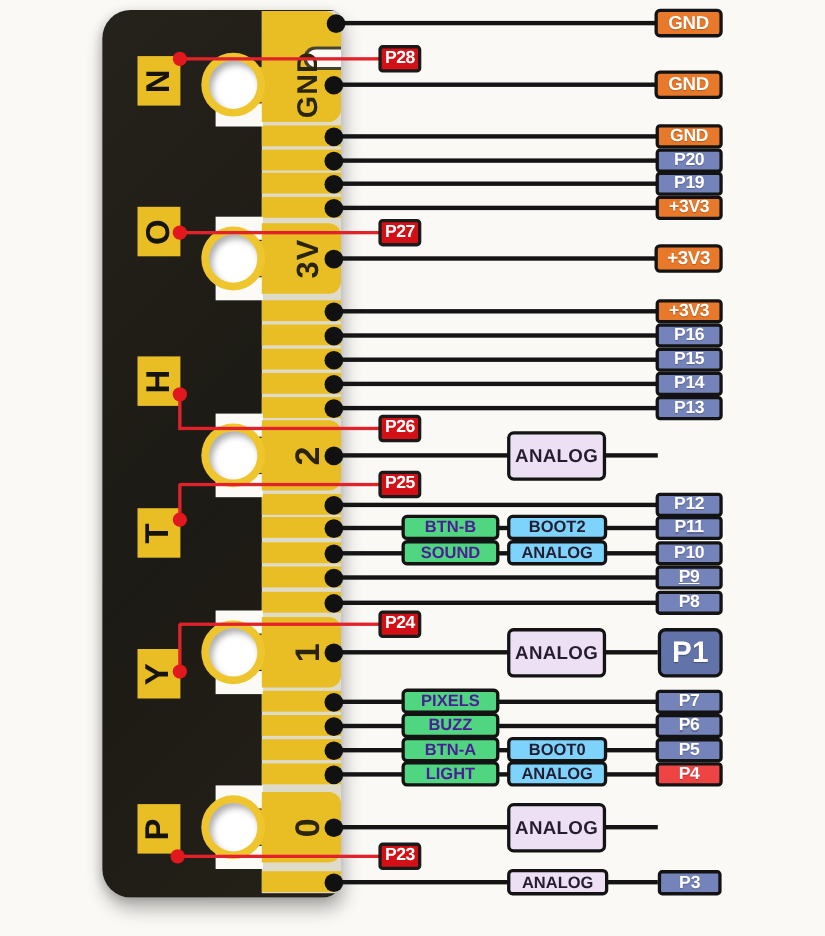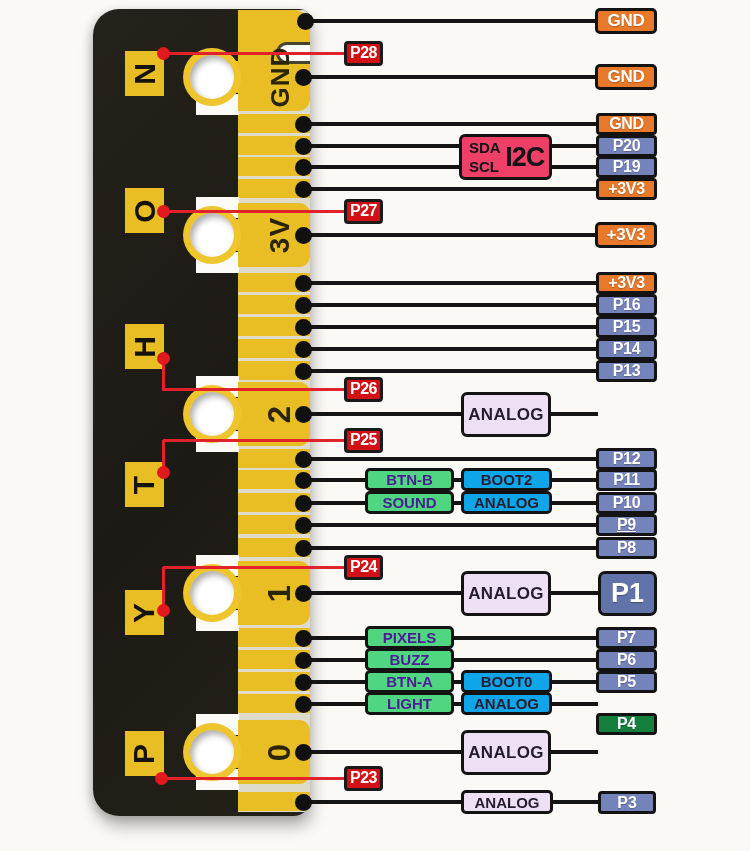--- a/index.html
+++ b/index.html
@@ -46,21 +46,21 @@
   .pin-solo{left:595px;width:62px;height:26px;border-radius:5px;color:#fff;font-size:17px;
             text-shadow:0 1px 1px rgba(0,0,0,.25);letter-spacing:-0.3px;}
   .pin-stack{left:596px;width:61px;height:22px;border-radius:4px;color:#fff;font-size:16px;
              text-shadow:0 1px 1px rgba(0,0,0,.25);letter-spacing:-0.3px;}
   .pin-big{left:598px;width:59px;height:45px;border-radius:7px;color:#fff;font-size:27px;
            text-shadow:0 1px 1px rgba(0,0,0,.3);}
   .pin-narrow{left:598px;width:58px;height:23px;border-radius:4px;color:#ffffff;font-size:16px;
               text-shadow:0 1px 1px rgba(0,0,0,.25);}
   .fn-green{left:365px;width:89px;height:23px;border-radius:5px;background:#50d581;
             color:#4c1d95;font-size:15px;}
-  .fn-lav-s{left:461px;width:91px;height:23px;border-radius:5px;background:#0ea5e9;
+  .fn-lav-s{left:461px;width:91px;height:23px;border-radius:5px;background:#7dd3fc;
             color:#241d30;font-size:15px;text-align:center;}
   .fn-lav-b{left:461px;width:90px;height:45px;border-radius:6px;background:#eddff4;
             color:#241d30;font-size:17px;letter-spacing:0.3px;}
   .fn-lav-m{left:461px;width:92px;height:24px;border-radius:5px;background:#eddff4;
             color:#241d30;font-size:15px;}
   .busbox{position:absolute;left:459px;width:93px;border:3px solid #131313;box-sizing:border-box;
           border-radius:6px;z-index:5;display:flex;align-items:center;color:#131318;}
   .bus-signals{display:flex;flex-direction:column;justify-content:space-evenly;
                height:100%;padding-left:7px;font-weight:700;}
   .bus-title{font-weight:700;flex:1;text-align:center;letter-spacing:-1px;}
@@ -225,33 +225,26 @@
     <div class="dot" style="left: 294.5px; top: 629.5px;"></div>
     <div class="box pin-stack" style="top: 627px; background: rgb(117, 131, 187);">P7</div>
     <div class="wire" style="left: 300px; top: 658px; width: 298px;"></div>
     <div class="dot" style="left: 294.5px; top: 651.5px;"></div>
     <div class="box pin-stack" style="top: 649px; background: rgb(117, 131, 187);">P6</div>
     <div class="wire" style="left: 300px; top: 680px; width: 298px;"></div>
     <div class="dot" style="left: 294.5px; top: 673.5px;"></div>
     <div class="box pin-stack" style="top: 671px; background: rgb(117, 131, 187);">P5</div>
     <div class="wire" style="left: 300px; top: 702px; width: 298px;"></div>
     <div class="dot" style="left: 294.5px; top: 695.5px;"></div>
-    <div class="box pin-stack" style="top: 693px; background: #15803d; margin-top: 20px;">P4</div>
+    <div class="box pin-stack" style="top: 693px; background: #ef4444;">P4</div>
     <div class="wire" style="left: 300px; top: 750px; width: 298px;"></div>
     <div class="dot" style="left: 294.5px; top: 743.5px;"></div>
     <div class="wire" style="left: 300px; top: 800px; width: 298px;"></div>
     <div class="dot" style="left: 294.5px; top: 793.5px;"></div>
     <div class="box pin-narrow" style="top: 791px; background: rgb(117, 131, 187);">P3</div>
-    <div class="busbox" style="top: 134px; height: 46px; background: rgb(238, 64, 102);">
-      <div class="bus-signals" style="font-size: 15px;">
-        <div>SDA</div>
-        <div>SCL</div>
-      </div>
-      <div class="bus-title" style="font-size: 27px;">I2C</div>
-    </div>
     <div class="box fn-green" style="top: 468px;">BTN-B</div>
     <div class="box fn-green" style="top: 491px;">SOUND</div>
     <div class="box fn-green" style="top: 626px;">PIXELS</div>
     <div class="box fn-green" style="top: 648px;">BUZZ</div>
     <div class="box fn-green" style="top: 670px; text-align: center;">BTN-A</div>
     <div class="box fn-green" style="top: 692px;">LIGHT</div>
     <div class="box fn-lav-s" style="top: 468px;">BOOT2</div>
     <div class="box fn-lav-s" style="top: 491px;">ANALOG</div>
     <div class="box fn-lav-s" style="top: 670px;">BOOT0</div>
     <div class="box fn-lav-s" style="top: 692px;">ANALOG</div>

